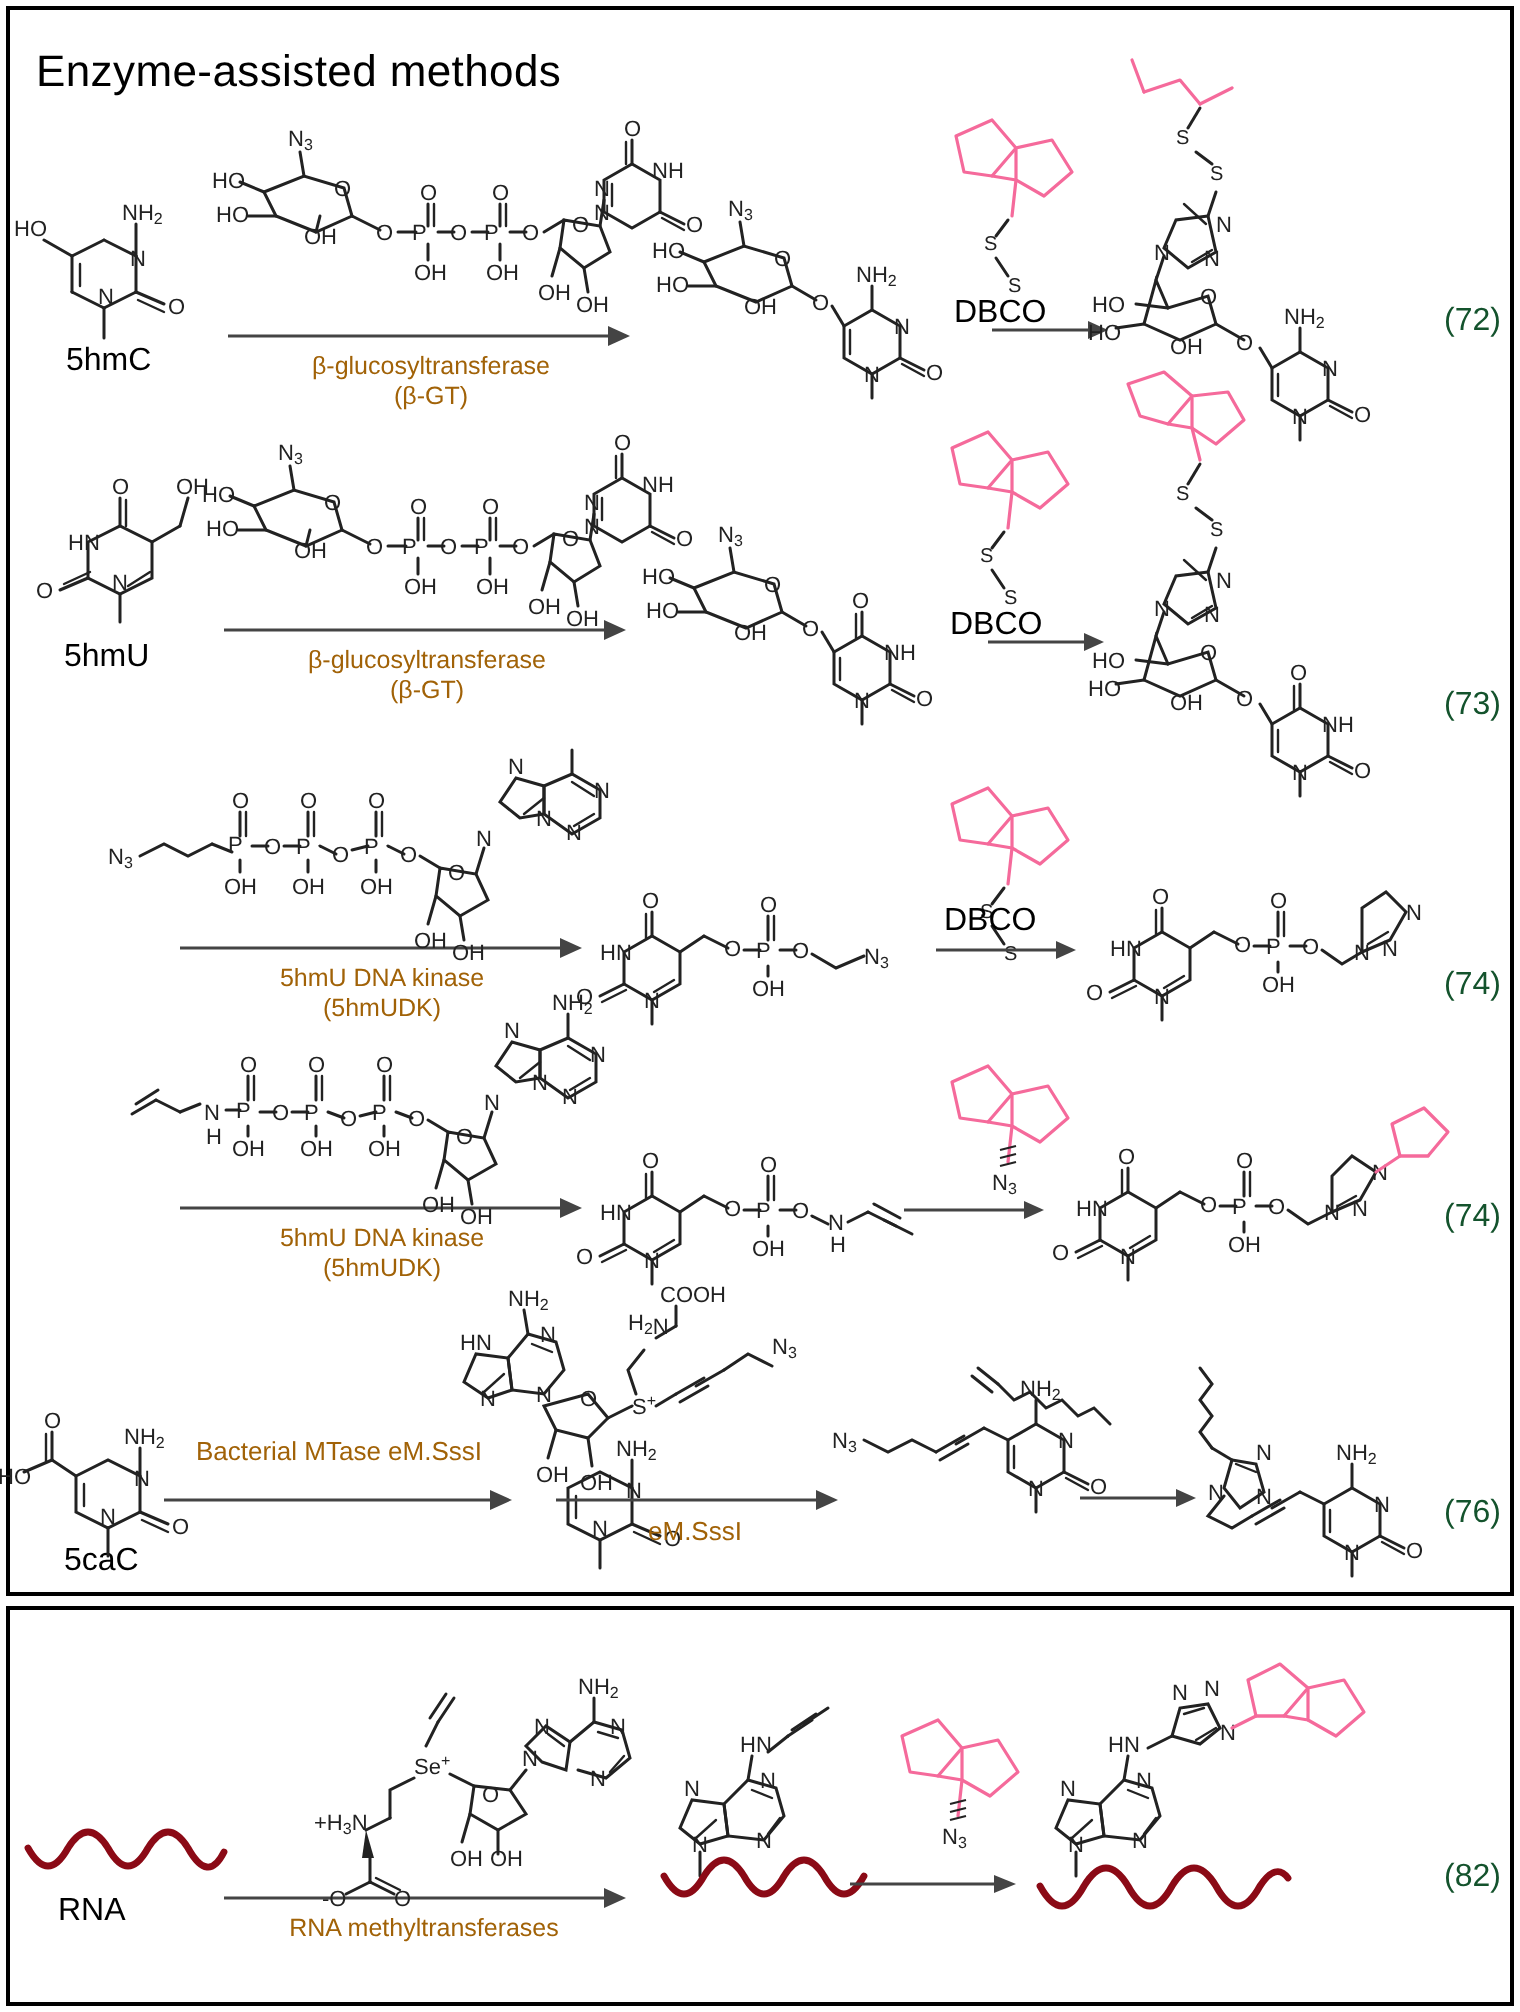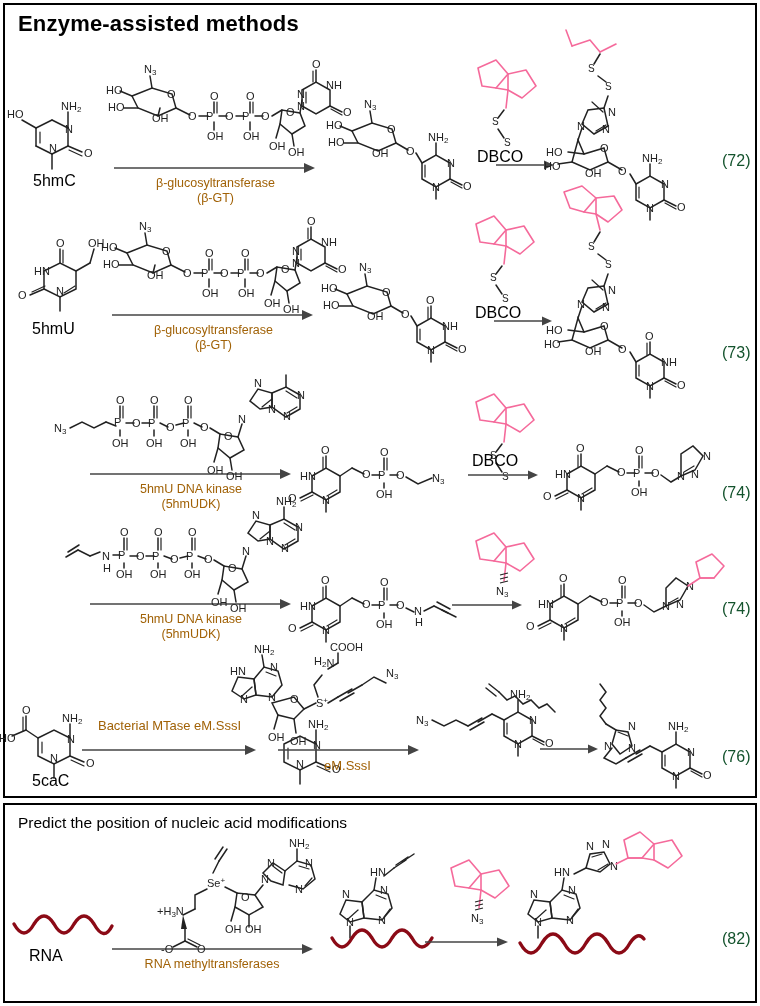--- a/index.html
+++ b/index.html
@@ -18,24 +18,25 @@
     border:2px solid #000;
     background:#fff;
     box-sizing:border-box;
   }
   #panel-top{left:3px;top:3px;width:754px;height:795px;}
   #panel-bottom{left:3px;top:803px;width:754px;height:200px;}
 
   .panel-title{
     position:absolute;
     font-size:22px;
-    font-weight:700;
+    font-weight:400;
     letter-spacing:.2px;
     color:#000;
     white-space:nowrap;
+    margin-top:12px;
   }
   .panel-subtitle{
     position:absolute;
     font-size:15.5px;
     font-weight:400;
     color:#000;
     white-space:nowrap;
   }
 
   .ref{
@@ -909,21 +910,20 @@
       <text class="atom" x="89" y="74">N</text>
       <text class="atom" x="74" y="98">N</text>
       <text class="atom" x="105" y="97">O</text>
     </g>
   </svg>
 
   <div class="ref" style="left:722px;top:748px;">(76)</div>
 
   <div class="panel" id="panel-bottom"></div>
 
-  <div class="panel-subtitle" style="left:18px;top:814px;">Predict the position of nucleic acid modifications</div>
 
   <svg class="struct" style="left:12px;top:918px;" width="105" height="26">
     <path class="bond-red" d="M2,6 Q12,24 22,6 Q32,-10 42,6 Q52,24 62,6 Q72,-10 82,6 Q92,24 100,8"></path>
   </svg>
   <div class="cmp-label" style="left:29px;top:947px;">RNA</div>
 
   <svg class="struct" style="left:110px;top:941px;" width="205" height="16">
     <path class="arrow" d="M2,8 L192,8"></path>
     <path class="arrowhead" d="M192,3 L203,8 L192,13 Z"></path>
   </svg>

